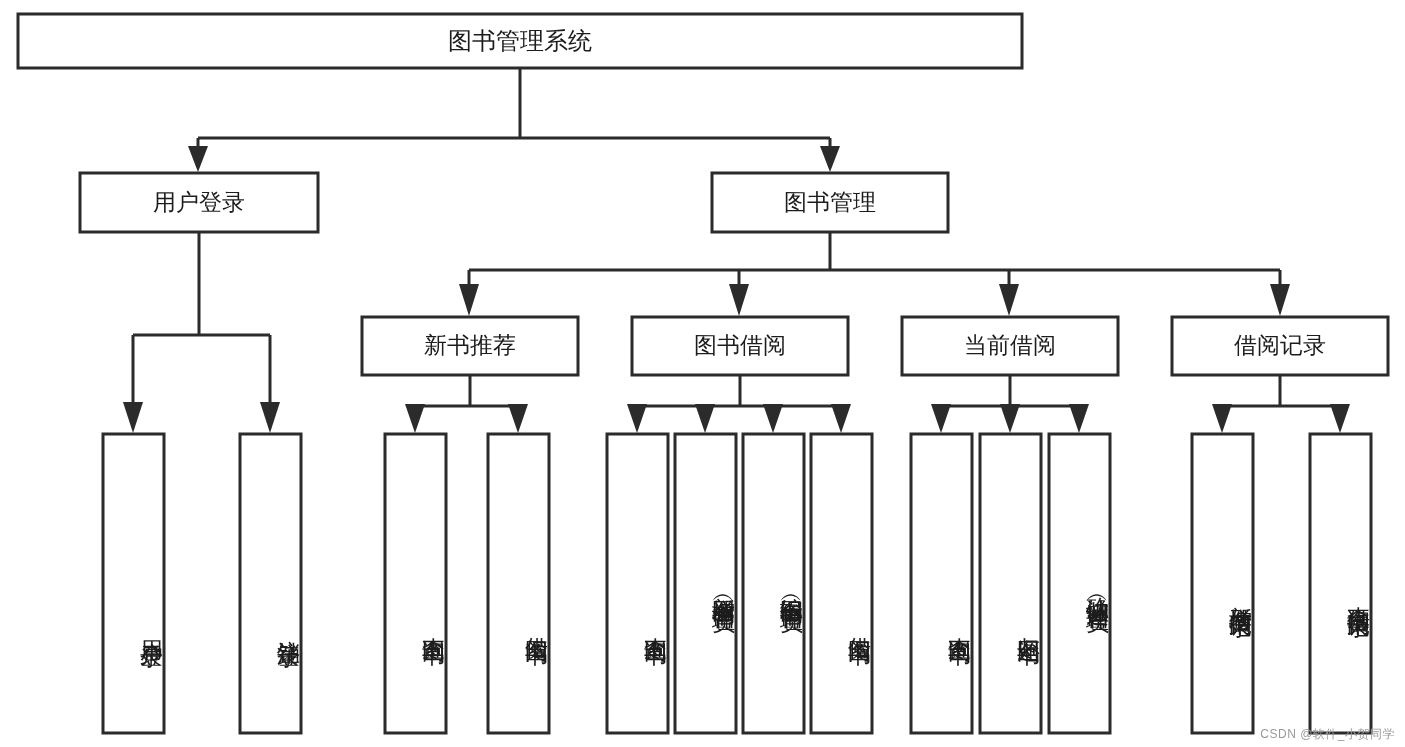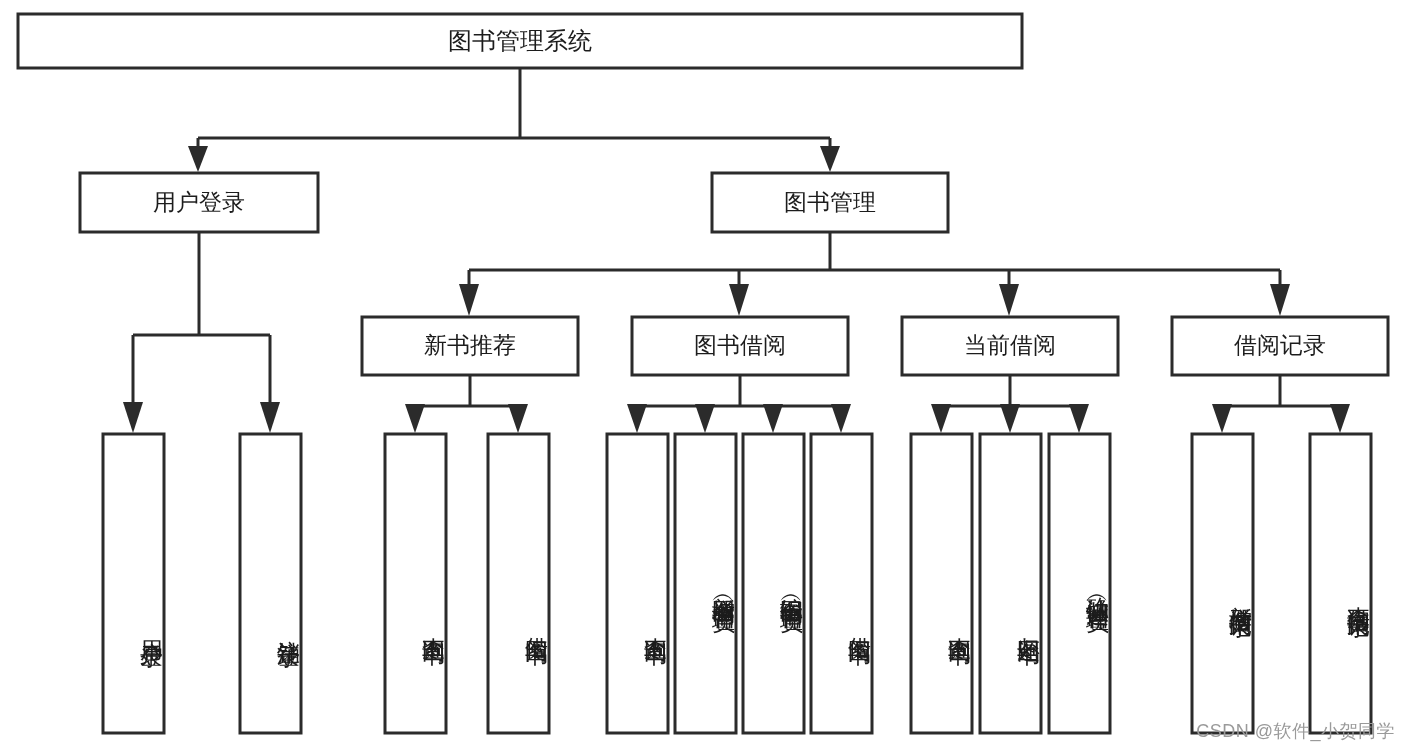--- a/index.html
+++ b/index.html
@@ -73,21 +73,21 @@
     justify-content: center;
     white-space: nowrap;
     pointer-events: none;
     user-select: none;
   }
   .watermark {
     position: absolute;
     right: 10px;
     bottom: 4px;
     font-family: "Liberation Sans", "DejaVu Sans", sans-serif;
-    font-size: 18px;
+    font-size: 12px;
     color: #9a9a9a;
     letter-spacing: 0.5px;
     white-space: nowrap;
     user-select: none;
   }
 </style>
 </head>
 <body>
 
 <div id="diagram-root">

